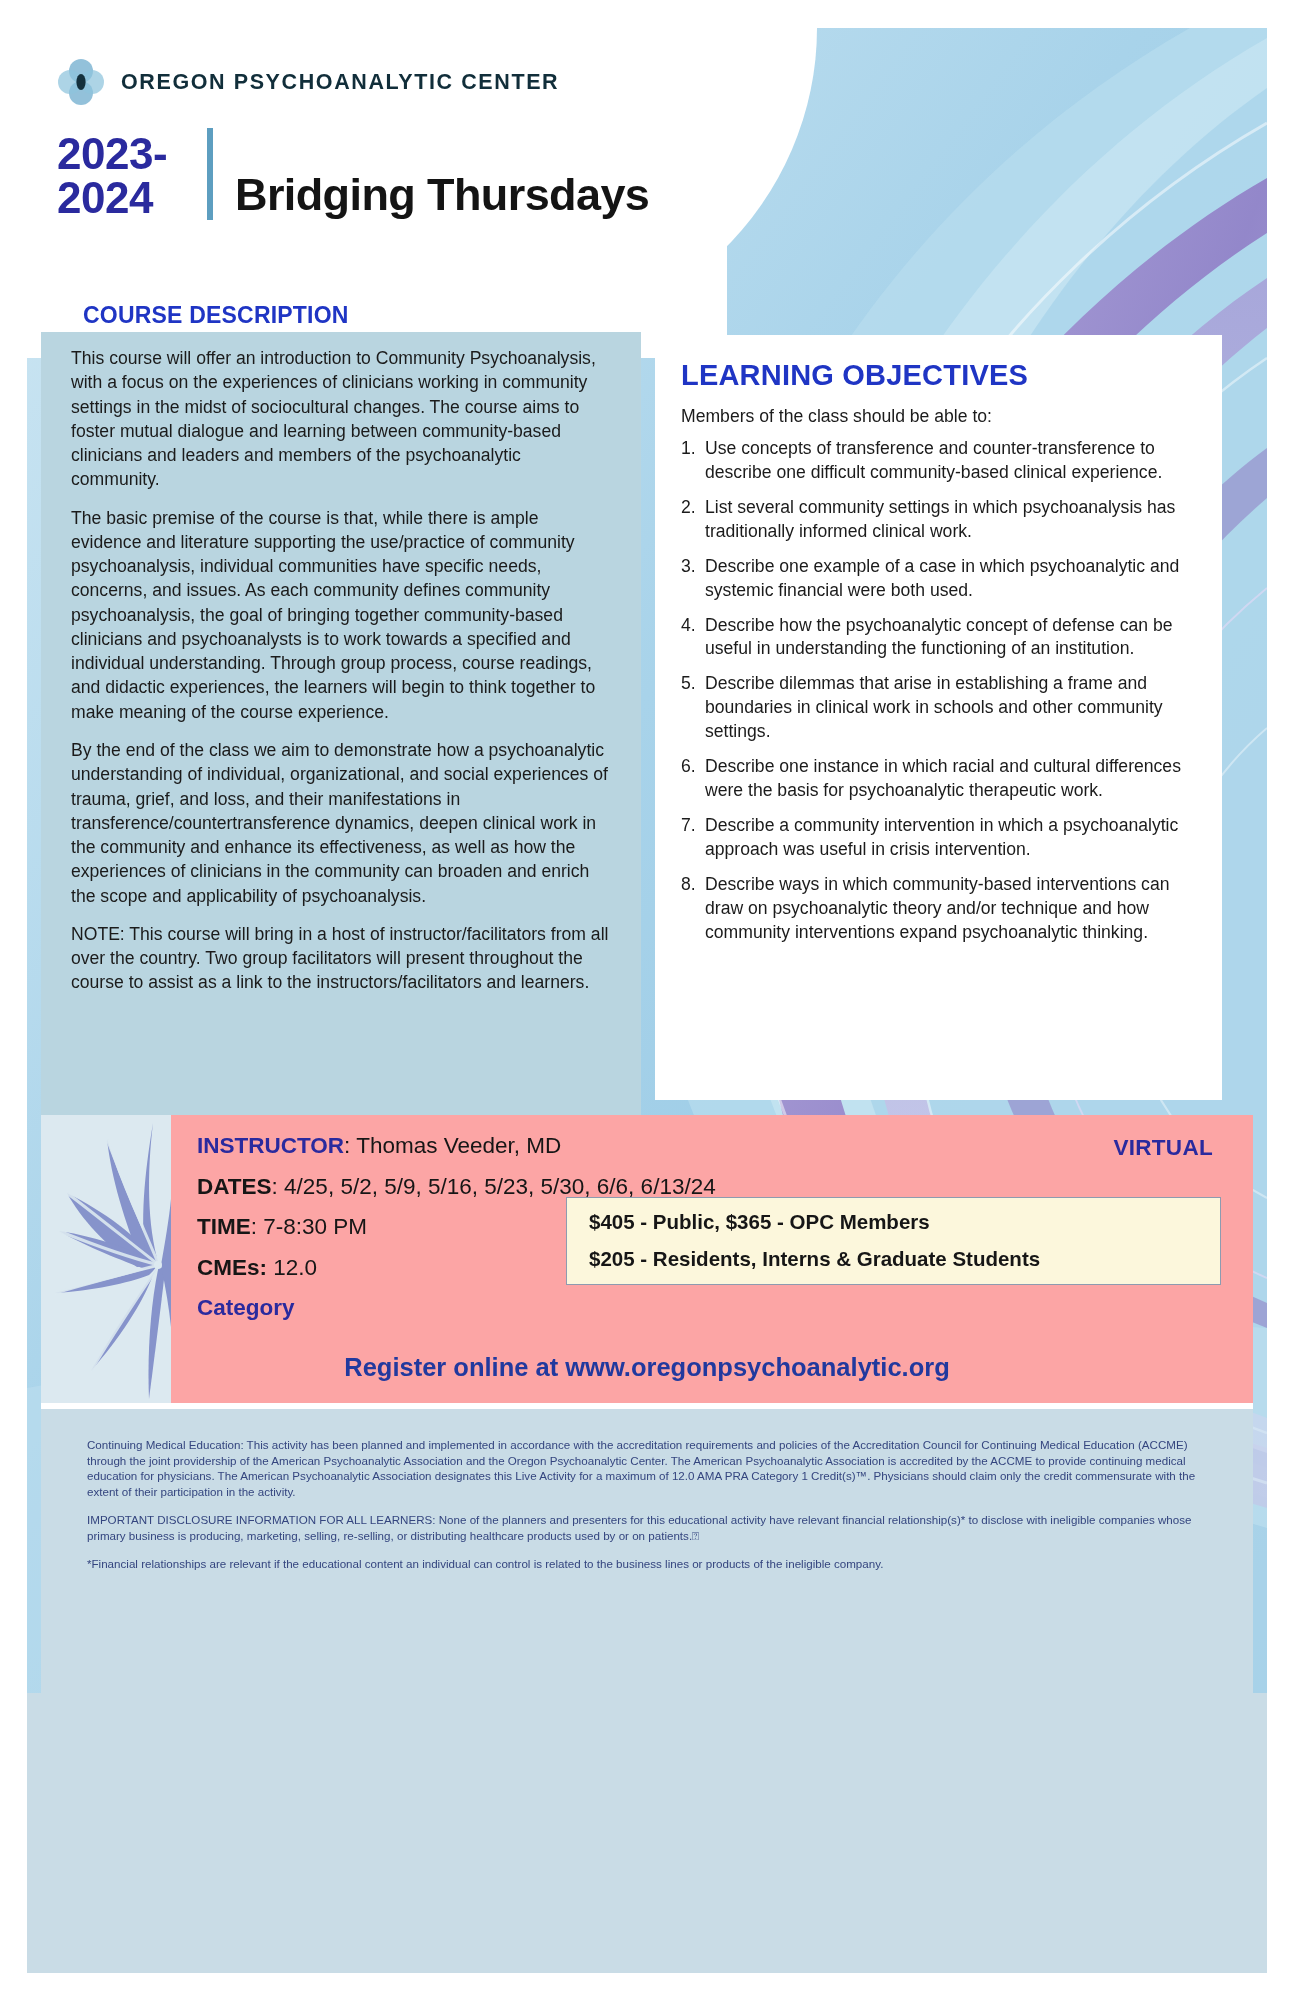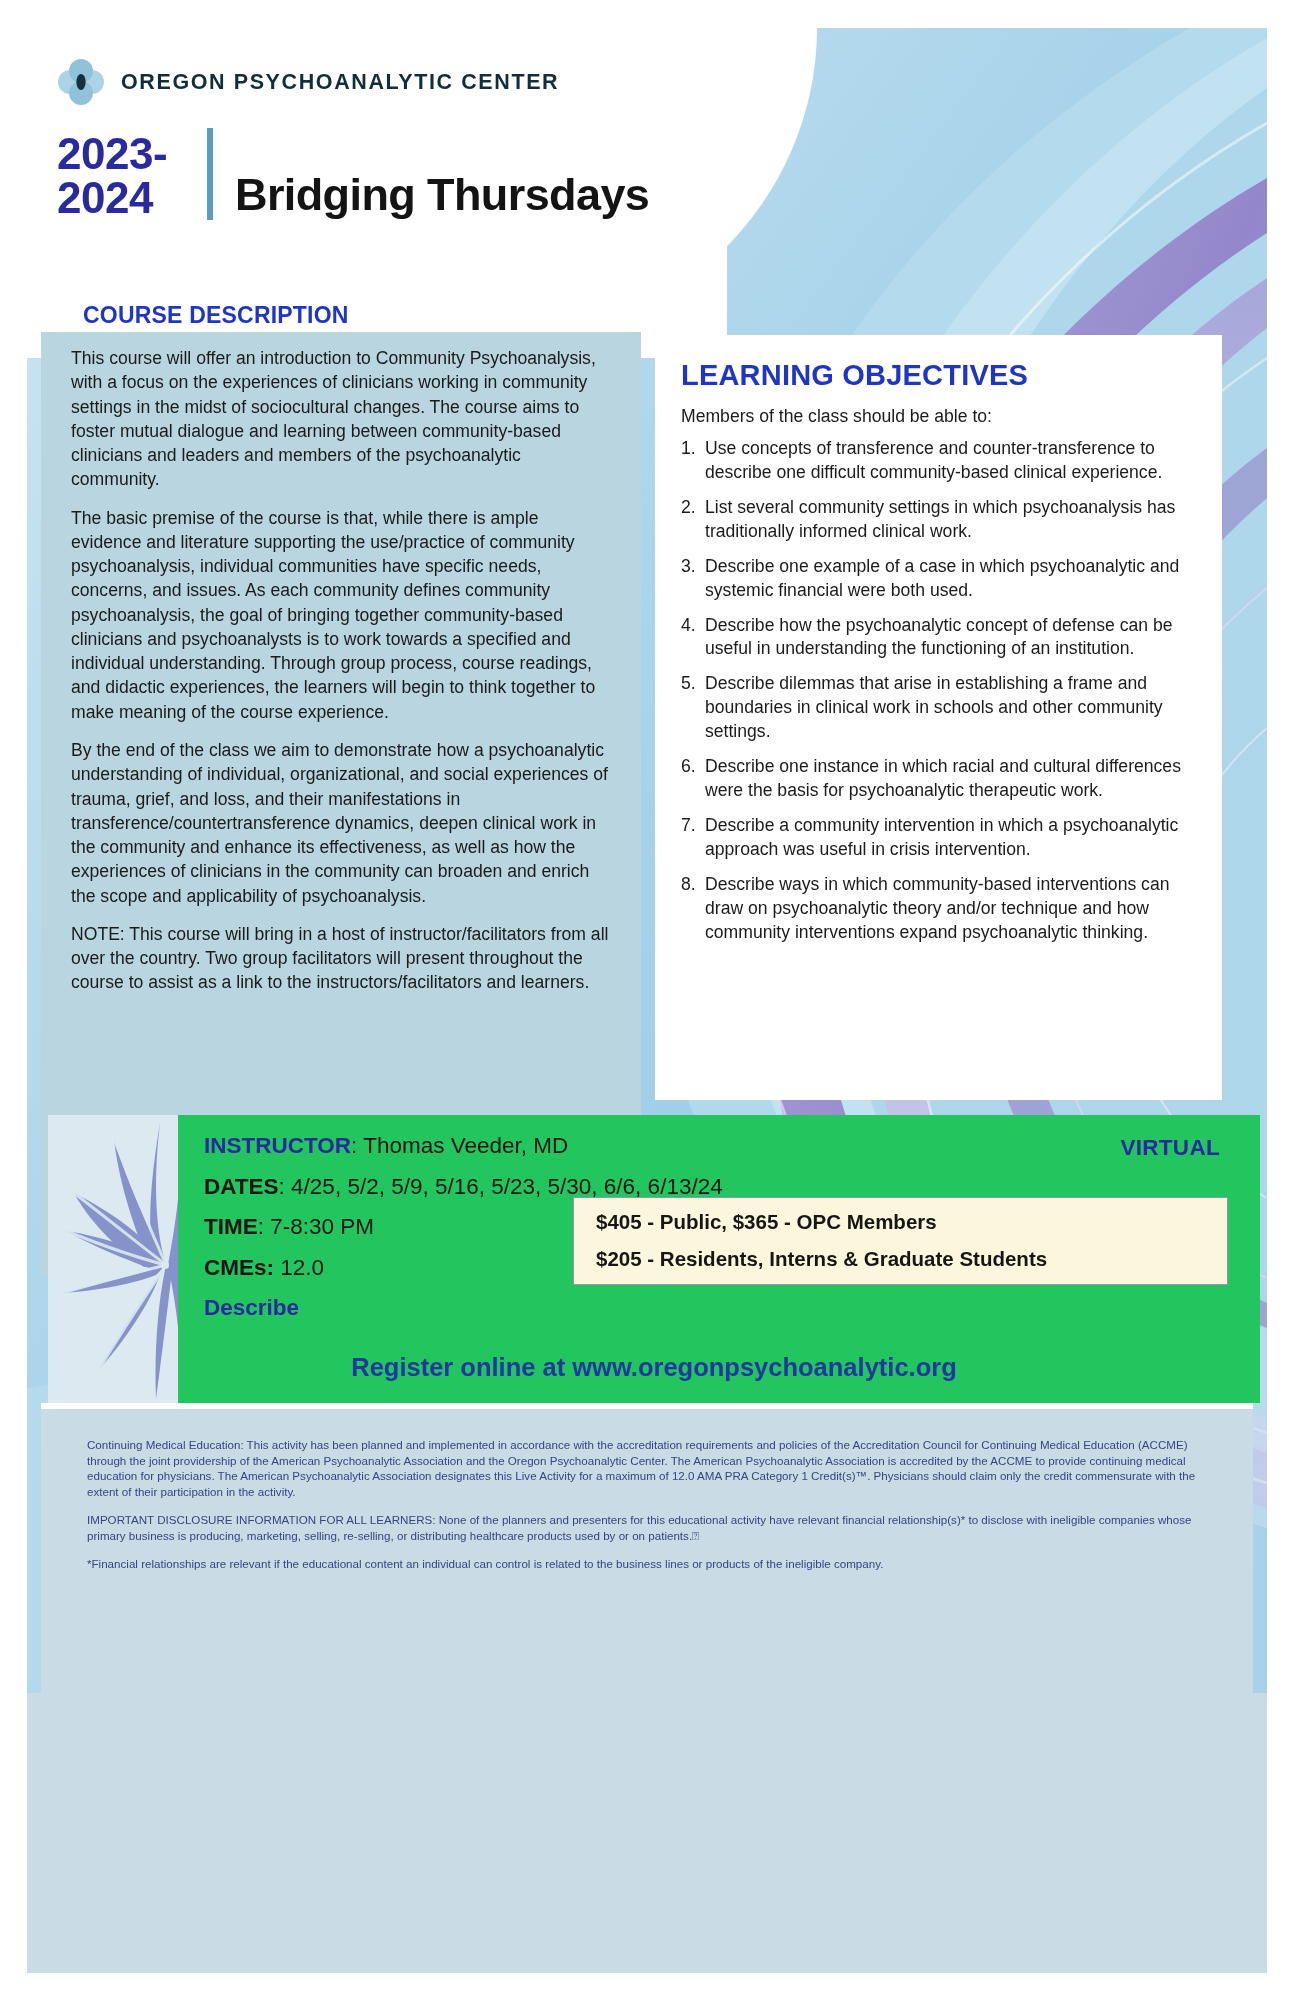--- a/index.html
+++ b/index.html
@@ -169,22 +169,21 @@
   .lo-num { width: 24px; flex: 0 0 24px; }
   .lo-text { flex: 1; }
 
   
   .details-band {
     position: absolute;
     left: 14px;
     top: 1087px;
     width: 1212px;
     height: 288px;
-    background: #22c55e;
-    margin-left: 7px;
+    background: #fca5a5;
   }
   .leaf-art {
     position: absolute;
     left: 0;
     top: 0;
     width: 130px;
     height: 288px;
     overflow: hidden;
     background: #dce9f0;
   }
@@ -430,21 +429,21 @@
         <div class="detail-line">
           <span class="detail-label">DATES</span><span>: 4/25, 5/2, 5/9, 5/16, 5/23, 5/30, 6/6, 6/13/24</span>
         </div>
         <div class="detail-line">
           <span class="detail-label">TIME</span><span>: 7-8:30 PM</span>
         </div>
         <div class="detail-line">
           <span class="detail-label">CMEs:</span><span> 12.0</span>
         </div>
         <div class="detail-line">
-          <span class="weekday">Describe</span>
+          <span class="weekday">Category</span>
         </div>
 
         <div class="virtual-badge">VIRTUAL</div>
       </div>
 
       <div class="price-box">
         <div class="price-line">$405 - Public, $365 - OPC Members</div>
         <div class="price-line">$205 - Residents, Interns &amp; Graduate Students</div>
       </div>
 

